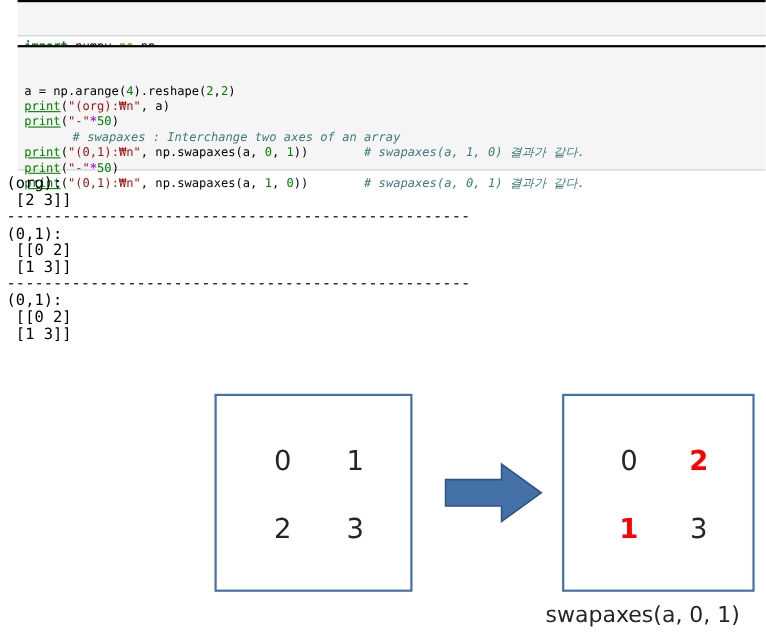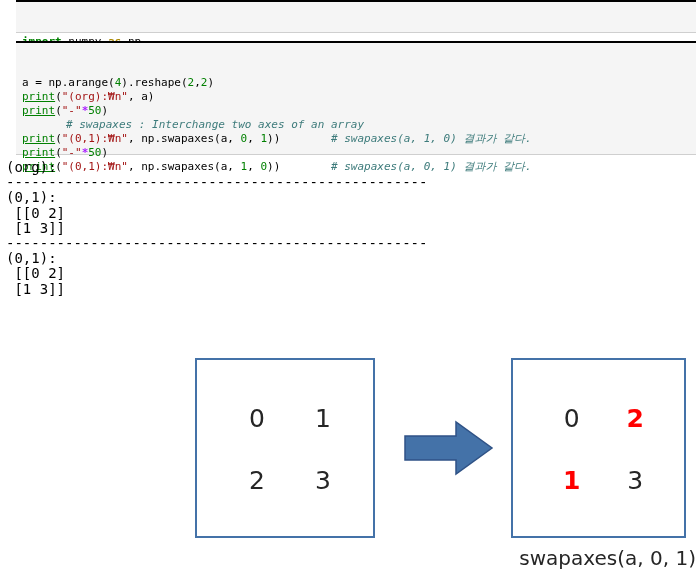--- a/index.html
+++ b/index.html
@@ -110,39 +110,39 @@
     top: 80px;
     width: 90px;
     height: 56px;
   }
 
   #caption {
     position: absolute;
     left: 496px;
     top: 206px;
     width: 200px;
-    text-align: right;
+    text-align: left;
     font-family: "DejaVu Sans", sans-serif;
     font-size: 20px;
     color: #262626;
     white-space: nowrap;
   }
 </style>
 </head>
 <body>
 
 <div class="cell" id="cell-import">
   <div class="pad"><div class="code-line"><span class="tok-kw">import</span><span class="tok-plain"> numpy </span><span class="tok-kw2">as</span><span class="tok-plain"> np</span></div></div>
 </div>
 
 <div class="cell" id="cell-main">
   <div class="pad"><div class="code-line"><span class="tok-plain">a = np.arange(</span><span class="tok-num">4</span><span class="tok-plain">).reshape(</span><span class="tok-num">2</span><span class="tok-plain">,</span><span class="tok-num">2</span><span class="tok-plain">)</span></div><div class="code-line"><span class="tok-fn">print</span><span class="tok-plain">(</span><span class="tok-str">"(org):₩n"</span><span class="tok-plain">, a)</span></div><div class="code-line"><span class="tok-fn">print</span><span class="tok-plain">(</span><span class="tok-str">"-"</span><span class="tok-op">*</span><span class="tok-num">50</span><span class="tok-plain">)</span></div><div class="code-line"><span class="tok-cmt"># swapaxes : Interchange two axes of an array</span></div><div class="code-line"><span class="tok-fn">print</span><span class="tok-plain">(</span><span class="tok-str">"(0,1):₩n"</span><span class="tok-plain">, np.swapaxes(a, </span><span class="tok-num">0</span><span class="tok-plain">, </span><span class="tok-num">1</span><span class="tok-plain">)) </span><span class="tok-cmt"># swapaxes(a, 1, 0) 결과가 같다.</span></div><div class="code-line"><span class="tok-fn">print</span><span class="tok-plain">(</span><span class="tok-str">"-"</span><span class="tok-op">*</span><span class="tok-num">50</span><span class="tok-plain">)</span></div><div class="code-line"><span class="tok-fn">print</span><span class="tok-plain">(</span><span class="tok-str">"(0,1):₩n"</span><span class="tok-plain">, np.swapaxes(a, </span><span class="tok-num">1</span><span class="tok-plain">, </span><span class="tok-num">0</span><span class="tok-plain">)) </span><span class="tok-cmt"># swapaxes(a, 0, 1) 결과가 같다.</span></div></div>
 </div>
 
-<div id="output"><div>(org):</div><div>--------------------------------------------------</div><div>(0,1):</div><div> [[0 2]</div><div> [1 3]]</div><div>--------------------------------------------------</div><div>(0,1):</div><div> [[0 2]</div><div> [1 3]]</div></div>
+<div id="output"><div>(org):</div><div> [2 3]]</div><div>--------------------------------------------------</div><div>(0,1):</div><div> [[0 2]</div><div> [1 3]]</div><div>--------------------------------------------------</div><div>(0,1):</div><div> [[0 2]</div><div> [1 3]]</div></div>
 
 <div id="diagram">
 
   <div class="matrix-box" id="box-left">
     <div class="matrix-grid">
         <div class="cellnum r0c0">0</div>
         <div class="cellnum r0c1">1</div>
         <div class="cellnum r1c0">2</div>
         <div class="cellnum r1c1">3</div>
       </div>

